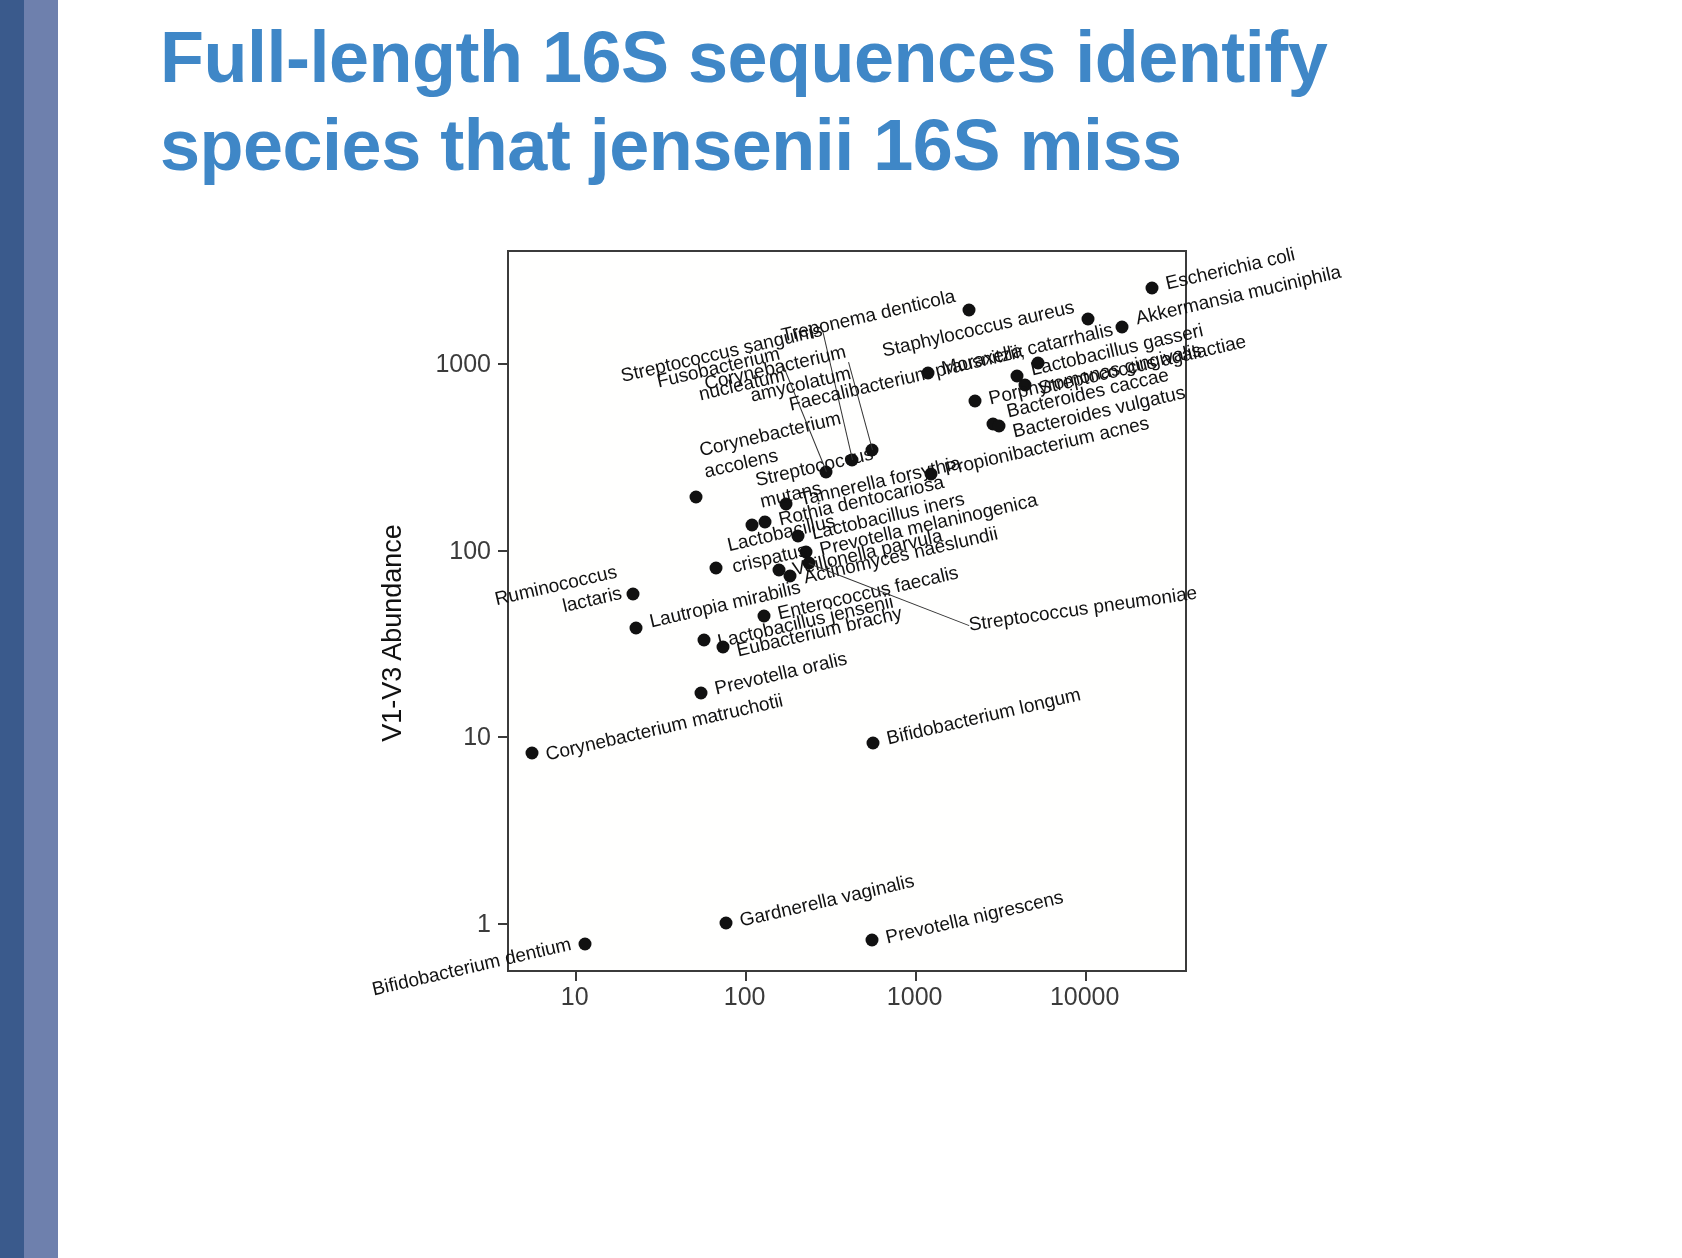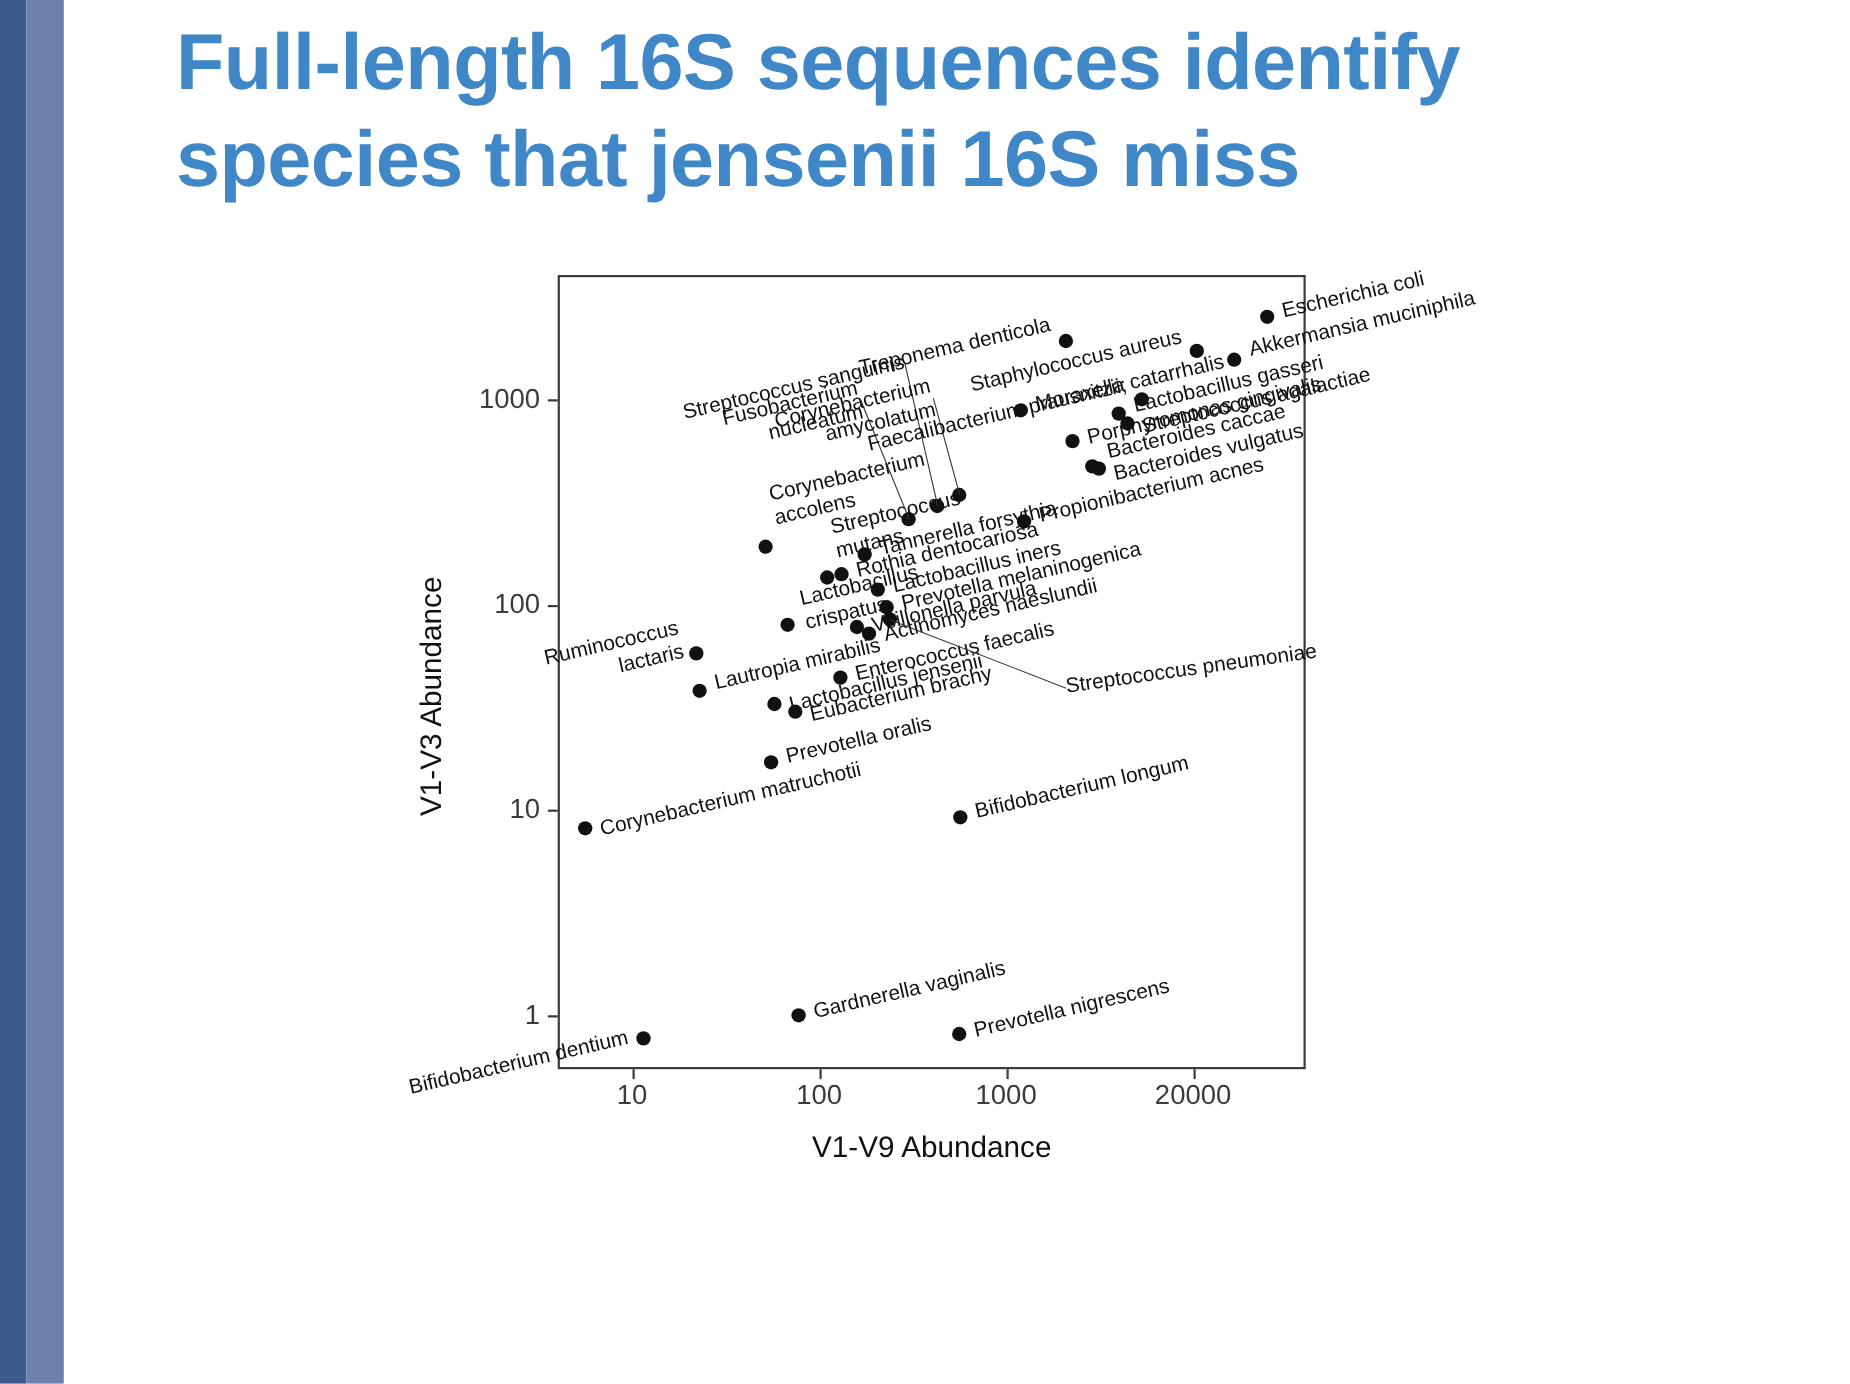--- a/index.html
+++ b/index.html
@@ -147,36 +147,35 @@
       <div class="lbl" style="left: 605.257px; top: 173.87px; transform: translate(0px, -50%) rotate(-13deg);">Bacteroides caccae</div>
       <div class="lbl" style="left: 611.363px; top: 193.616px; transform: translate(0px, -50%) rotate(-13deg);">Bacteroides vulgatus</div>
       <div class="lbl" style="left: 629px; top: 131.76px; transform: translate(0px, -50%) rotate(-13deg);">Lactobacillus gasseri</div>
       <div class="lbl" style="left: 636.871px; top: 150.847px; transform: translate(0px, -50%) rotate(-13deg);">Streptococcus agalactiae</div>
       <div class="lbl" style="left: 621.777px; top: 112.564px; transform: translate(-100%, -50%) rotate(-13deg); transform-origin: 100% 50%; text-align: right;">Faecalibacterium prausnitzii;</div>
       <div class="lbl" style="left: 672.252px; top: 69.478px; transform: translate(-100%, -50%) rotate(-13deg); transform-origin: 100% 50%; text-align: right;">Staphylococcus aureus</div>
       <div class="lbl" style="left: 733.622px; top: 80.9785px; transform: translate(0px, -50%) rotate(-13deg);">Akkermansia muciniphila</div>
       <div class="lbl" style="left: 764.3px; top: 46.1632px; transform: translate(0px, -50%) rotate(-13deg);">Escherichia coli</div>
     </div>
   <div id="ylabel">V1-V3 Abundance</div>
-  <div id="xlabel">V1-V9 Abundance</div>
 <div class="ytick" style="top: 124.564px; right: 1011px;">1000</div>
     <div class="ytickmark" style="top: 124.564px; left: 96px;"></div>
     <div class="ytick" style="top: 311.528px; right: 1011px;">100</div>
     <div class="ytickmark" style="top: 311.528px; left: 96px;"></div>
     <div class="ytick" style="top: 498.493px; right: 1011px;">10</div>
     <div class="ytickmark" style="top: 498.493px; left: 96px;"></div>
     <div class="ytick" style="top: 685.457px; right: 1011px;">1</div>
     <div class="ytickmark" style="top: 685.457px; left: 96px;"></div>
     <div class="xtick" style="left: 172.65px;">10</div>
     <div class="xtickmark" style="left: 172.65px;"></div>
     <div class="xtick" style="left: 342.65px;">100</div>
     <div class="xtickmark" style="left: 342.65px;"></div>
     <div class="xtick" style="left: 512.65px;">1000</div>
     <div class="xtickmark" style="left: 512.65px;"></div>
-    <div class="xtick" style="left: 682.65px;">20000</div>
+    <div class="xtick" style="left: 682.65px;">10000</div>
     <div class="xtickmark" style="left: 682.65px;"></div>
   </div>
 
 <div id="footer">
   
   
   
   
 </div>
 

